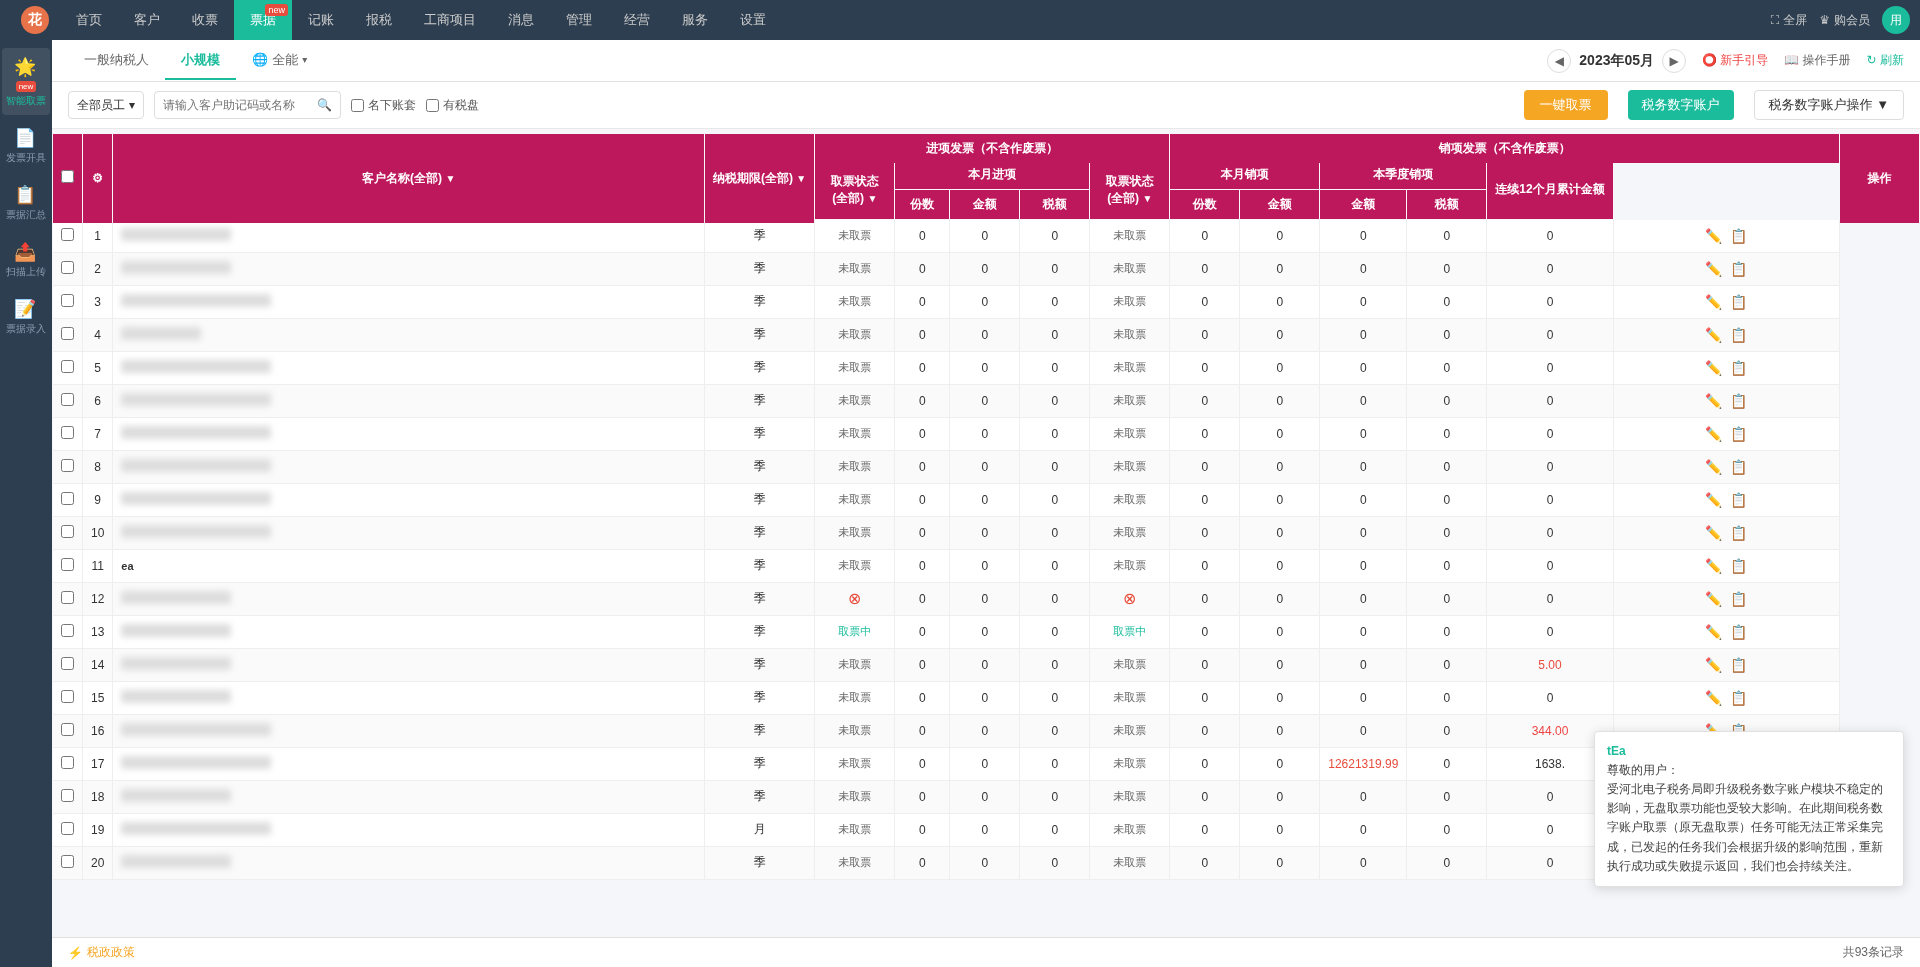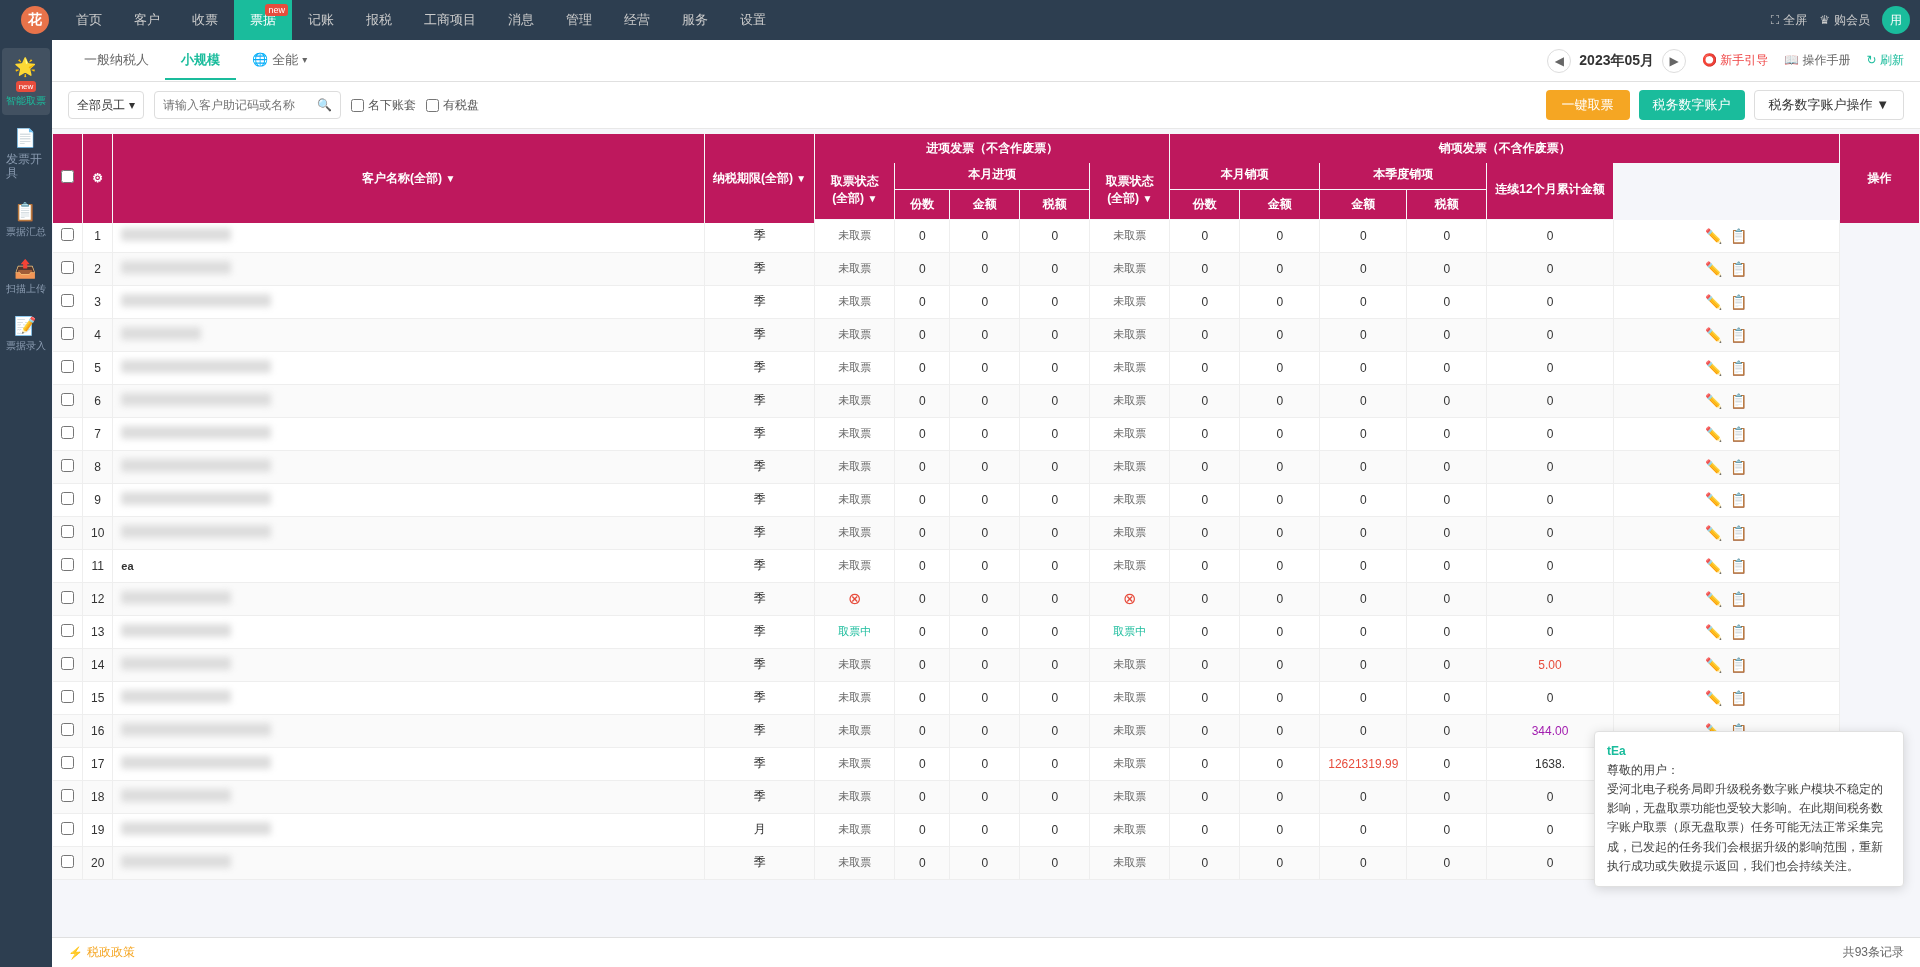--- a/index.html
+++ b/index.html
@@ -34,21 +34,21 @@
 
     
     .toolbar { background: white; padding: 8px 16px; display: flex; align-items: center; gap: 10px; border-bottom: 1px solid #e8e8e8; }
     .select-box { border: 1px solid #ddd; border-radius: 4px; padding: 4px 8px; display: flex; align-items: center; gap: 4px; font-size: 12px; cursor: pointer; background: white; height: 28px; }
     .search-box { border: 1px solid #ddd; border-radius: 4px; padding: 4px 8px; display: flex; align-items: center; gap: 4px; font-size: 12px; background: white; height: 28px; }
     .search-box input { border: none; outline: none; font-size: 12px; width: 150px; background: transparent; }
     .checkbox-label { display: flex; align-items: center; gap: 4px; font-size: 12px; cursor: pointer; color: #555; }
     .btn-primary { background: #f5a623; color: white; border: none; border-radius: 4px; padding: 5px 16px; cursor: pointer; font-size: 13px; height: 30px; }
     .btn-secondary { background: #1abc9c; color: white; border: none; border-radius: 4px; padding: 5px 14px; cursor: pointer; font-size: 13px; height: 30px; }
     .btn-dropdown { background: white; color: #333; border: 1px solid #ddd; border-radius: 4px; padding: 5px 14px; cursor: pointer; font-size: 13px; height: 30px; display: flex; align-items: center; gap: 4px; }
-    .toolbar-right { margin-left: auto; display: flex; align-items: center; gap: 9px; }
+    .toolbar-right { margin-left: auto; display: flex; align-items: center; gap: 20px; }
 
     
     .table-wrapper { flex: 1; overflow: auto; padding: 0 0; }
     table { width: 100%; border-collapse: collapse; font-size: 12px; }
     thead tr th { background: #be185d; color: white; padding: 6px 8px; text-align: center; white-space: nowrap; border: 1px solid rgba(255,255,255,0.2); position: sticky; top: 4px; z-index: 10; }
     tbody tr { background: white; }
     tbody tr:nth-child(even) { background: #fafafa; }
     tbody td { padding: 6px 8px; border-bottom: 1px solid #eee; border-right: 1px solid #eee; text-align: center; vertical-align: middle; white-space: nowrap; }
     tbody td.name-cell { text-align: left; max-width: 200px; overflow: hidden; font-weight: bold; }
     .status-badge { font-size: 11px; color: #666; }
@@ -101,21 +101,21 @@
 <div class="layout">
 
   <div class="sidebar">
     <div class="sidebar-item active">
       <span class="si-icon">🌟</span>
       <span class="new-dot">new</span>
       <span style="font-size:10px; text-align:center; line-height:1.2">智能取票</span>
     </div>
     <div class="sidebar-item">
       <span class="si-icon">📄</span>
-      <span style="font-size:12px; line-height:1.2">发票开具</span>
+      <span style="font-size:10px; text-align:center; line-height:1.2">发票开具</span>
     </div>
     <div class="sidebar-item">
       <span class="si-icon">📋</span>
       <span style="font-size:10px; text-align:center; line-height:1.2">票据汇总</span>
     </div>
     <div class="sidebar-item">
       <span class="si-icon">📤</span>
       <span style="font-size:10px; text-align:center; line-height:1.2">扫描上传</span>
     </div>
     <div class="sidebar-item">
@@ -543,21 +543,21 @@
     <td>季</td>
     <td><span class="status-badge" style="">未取票</span></td>
     <td>0</td>
     <td>0</td>
     <td>0</td>
     <td><span class="status-badge" style="">未取票</span></td>
     <td>0</td>
     <td>0</td>
     <td><span>0</span></td>
     <td>0</td>
-    <td><span style="color:#a21caf;margin-top:8px;">344.00</span></td>
+    <td><span style="color:#ef4444;margin-top:8px;">344.00</span></td>
     <td>
       <div class="ops-cell">
         <span class="icon-btn" title="编辑">✏️</span>
         <span class="icon-btn" title="复制">📋</span>
       </div>
     </td>
   </tr>
             <tr>
     <td><input type="checkbox" style=""></td>
     <td>17</td>

